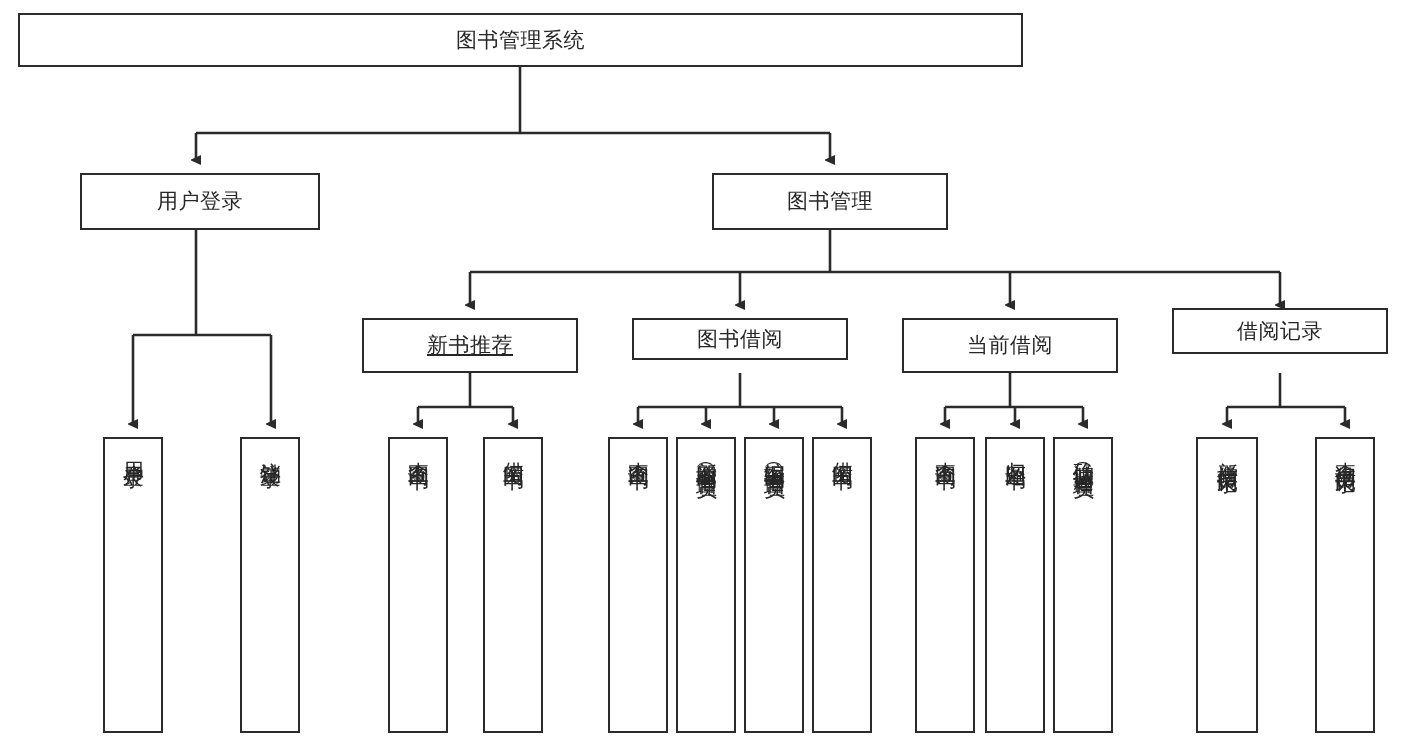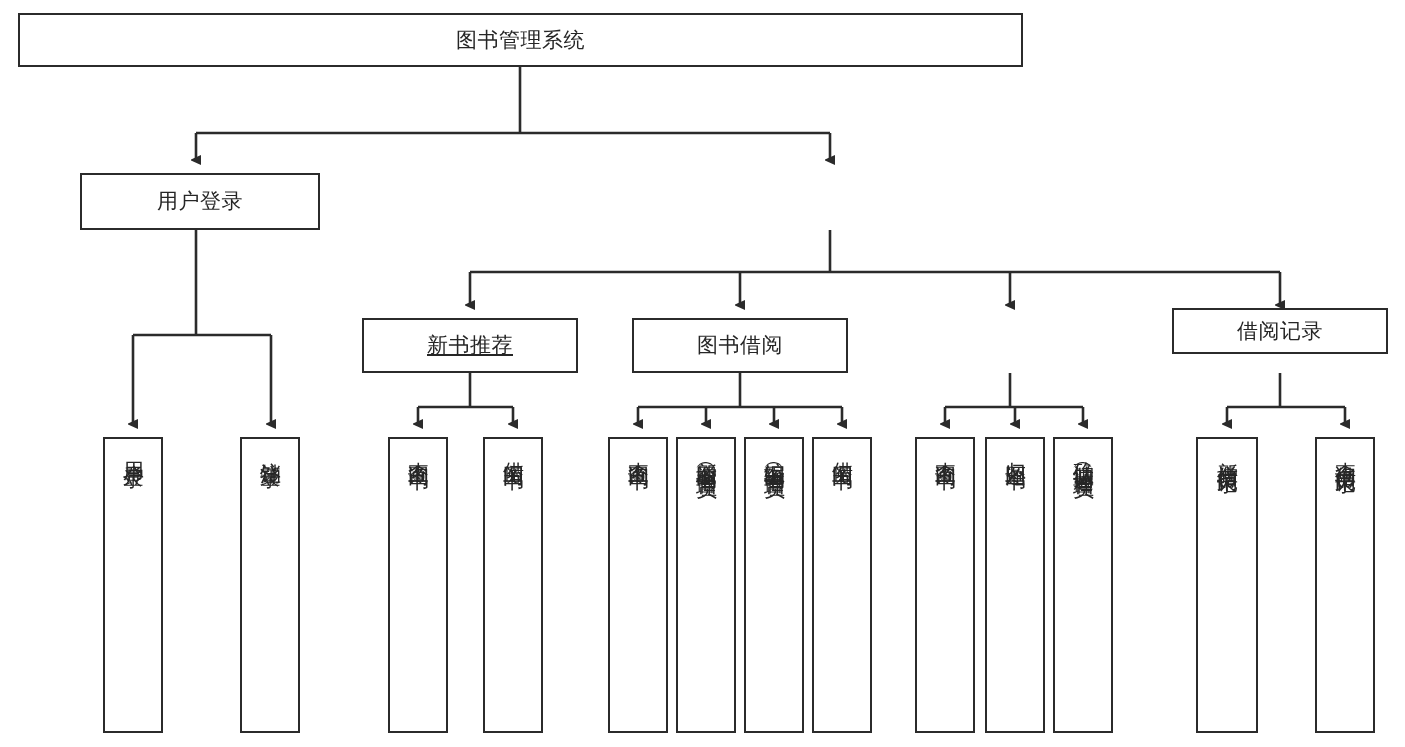--- a/index.html
+++ b/index.html
@@ -128,29 +128,35 @@
   </svg>
 
   <div class="node h" style="left:18px; top:13px; width:1005px; height:54px;">
     <span class="node-label">图书管理系统</span>
   </div>
 
   <div class="node h" style="left:80px; top:173px; width:240px; height:57px;">
     <span class="node-label">用户登录</span>
   </div>
 
+  <div class="node h" style="left:712px; top:173px; width:236px; height:57px;">
+    <span class="node-label">图书管理</span>
+  </div>
 
   <div class="node h" style="left:362px; top:318px; width:216px; height:55px;text-decoration:underline;">
     <span class="node-label">新书推荐</span>
   </div>
 
-  <div class="node h" style="left:632px; top:318px; width:216px; height:55px;">
+  <div class="node h" style="left:632px; top:318px; width:216px; height:42px;">
     <span class="node-label">图书借阅</span>
   </div>
 
+  <div class="node h" style="left:902px; top:318px; width:216px; height:55px;">
+    <span class="node-label">当前借阅</span>
+  </div>
 
   <div class="node h" style="left:1172px; top:308px; width:216px; height:46px;">
     <span class="node-label">借阅记录</span>
   </div>
 
   <div class="node v" style="left:103px; top:437px; width:60px; height:296px;">
     <span class="node-label">用户登录</span>
   </div>
 
   <div class="node v" style="left:240px; top:437px; width:60px; height:296px;">

